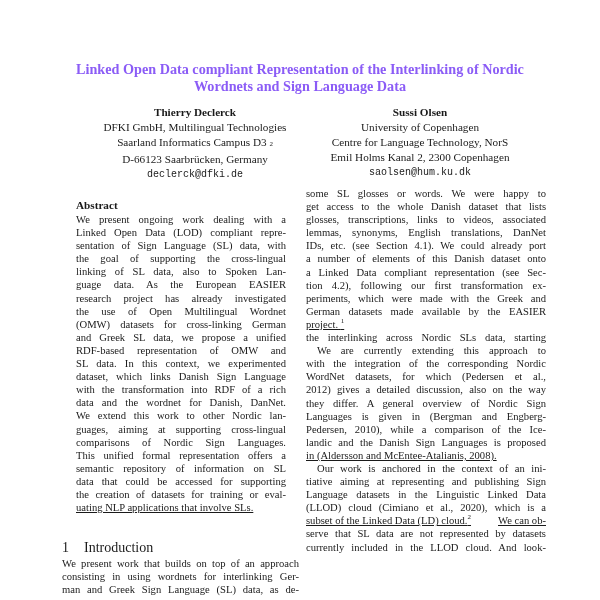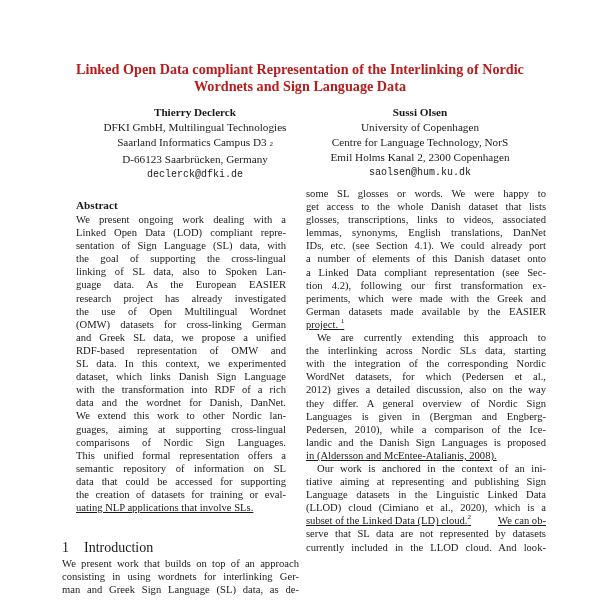--- a/index.html
+++ b/index.html
@@ -1,19 +1,19 @@
 <!DOCTYPE html>
 <html><head>
 <meta charset="utf-8">
 <style>
   html, body { margin:0; padding:0; background:#ffffff; }
   body { width:600px; height:600px; overflow:hidden; position:relative;
          font-family:"Liberation Serif", "DejaVu Serif", serif; color:#1a1a1a; }
   .title { position:absolute; left:40px; top:61px; width:520px; text-align:center;
-           font-weight:bold; font-size:14.2px; line-height:17px; color:#b91c1c; }
+           font-weight:bold; font-size:14.2px; line-height:17px; color:#8b5cf6; }
   .author { position:absolute; top:105px; text-align:center; font-size:11.2px; line-height:15px; }
   .author.a1 { left:80px; width:230px; }
   .author.a2 { left:300px; width:240px; }
   .author .name { font-weight:bold; }
   .author .email { font-family:"Liberation Mono", "DejaVu Sans Mono", monospace; font-size:10px; }
   .author .sup { font-size:7px; vertical-align:0; }
   .abstract-head { position:absolute; left:76px; top:199px; width:210px; text-align:left;
                    font-weight:bold; font-size:11.2px; }
   .abstract { position:absolute; left:76px; top:213px; width:210px; font-size:10.6px;
               line-height:13.1px; text-align:justify; }
@@ -95,22 +95,22 @@
     <span class="line">lemmas, synonyms, English translations, DanNet</span>
     <span class="line">IDs, etc. (see Section 4.1). We could already port</span>
     <span class="line">a number of elements of this Danish dataset onto</span>
     <span class="line">a Linked Data compliant representation (see Sec-</span>
     <span class="line">tion 4.2), following our first transformation ex-</span>
     <span class="line">periments, which were made with the Greek and</span>
     <span class="line">German datasets made available by the EASIER</span>
     <span class="line last"><span>project.</span> <sup>1</sup></span>
   </div>
   <div style="padding-left:0;">
+    <span class="line">the interlinking across Nordic SLs data, starting</span>
     <span class="line" style="padding-left:11px;">We are currently extending this approach to</span>
-    <span class="line">the interlinking across Nordic SLs data, starting</span>
     <span class="line">with the integration of the corresponding Nordic</span>
     <span class="line">WordNet datasets, for which (Pedersen et al.,</span>
     <span class="line">2012) gives a detailed discussion, also on the way</span>
     <span class="line">they differ.  A general overview of Nordic Sign</span>
     <span class="line">Languages is given in (Bergman and Engberg-</span>
     <span class="line">Pedersen, 2010), while a comparison of the Ice-</span>
     <span class="line">landic and the Danish Sign Languages is proposed</span>
     <span class="line last">in (Aldersson and McEntee-Atalianis, 2008).</span>
   </div>
   <div>

